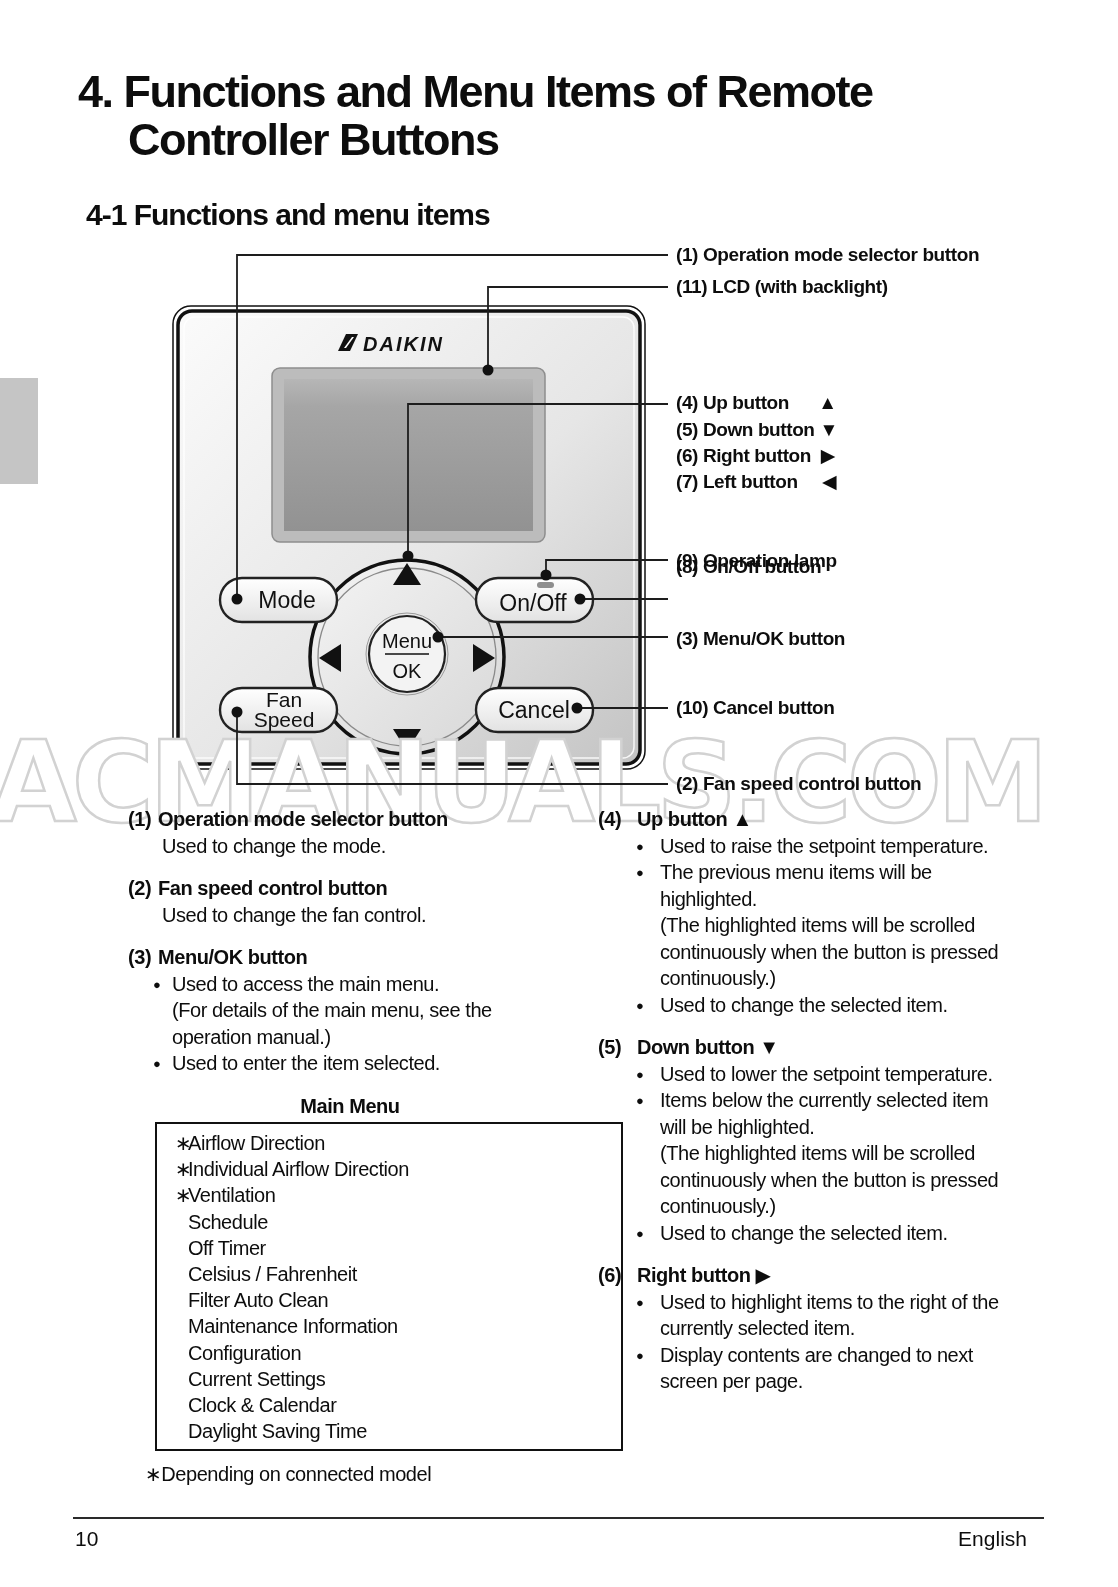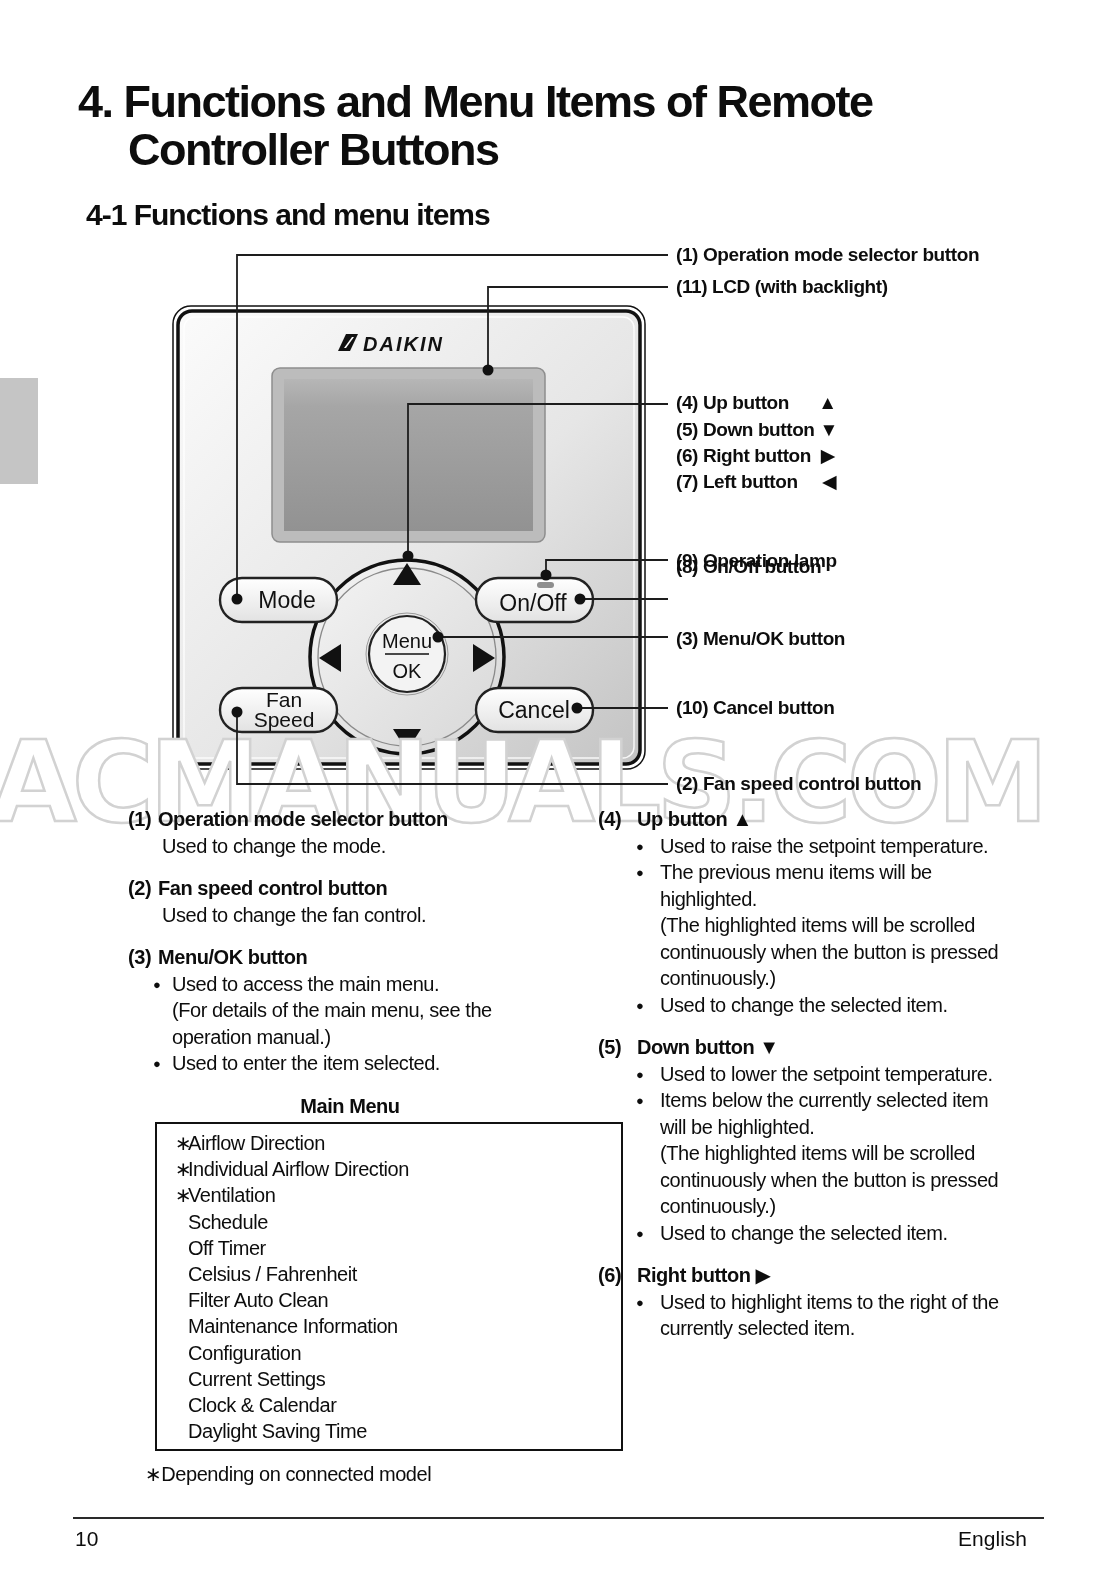--- a/index.html
+++ b/index.html
@@ -3,21 +3,21 @@
 <meta charset="utf-8">
 <style>
   html,body{margin:0;padding:0;background:#ffffff;}
   .page{
     position:relative; width:1118px; height:1587px; background:#fff; overflow:hidden;
     font-family:"Liberation Sans","DejaVu Sans",sans-serif; color:#0d0d0d;
   }
   .side-tab{position:absolute;left:0;top:378px;width:38px;height:106px;background:#c5c5c5;z-index:0;}
 
   
-  .title{position:absolute;left:78px;top:68px;z-index:4;font-weight:bold;font-size:45px;letter-spacing:-1.5px;line-height:48px;white-space:nowrap;margin-top:10px;}
+  .title{position:absolute;left:78px;top:68px;z-index:4;font-weight:bold;font-size:45px;letter-spacing:-1.5px;line-height:48px;white-space:nowrap;}
   .title .line2{display:block;margin-left:50px;}
   .section-title{position:absolute;left:86px;top:198px;z-index:4;font-weight:bold;font-size:30px;letter-spacing:-1px;white-space:nowrap;}
 
   
   .remote-svg,.lines-svg{position:absolute;left:0;top:0;width:1118px;height:820px;}
   .remote-svg{z-index:1;}
   .lines-svg{z-index:3;}
   .watermark{
     position:absolute;left:-10px;top:726px;z-index:2;white-space:nowrap;
     font-family:"DejaVu Sans",sans-serif;font-weight:bold;font-size:112px;line-height:112px;letter-spacing:-5px;
@@ -281,20 +281,24 @@
 
     <div class="entry">
       <div class="ehead">
         <span class="enum">(6)</span><span>Right button ▶</span>
       </div>
       <ul class="ebullets">
         <li>
           <div class="btext">Used to highlight items to the right of the
 currently selected item.</div>
         </li>
+        <li>
+          <div class="btext">Display contents are changed to next
+screen per page.</div>
+        </li>
       </ul>
     </div>
   </div>
 
   <div class="footer-rule"></div>
   <div class="footer-page">10</div>
   <div class="footer-lang">English</div>
 
 </div>
 

